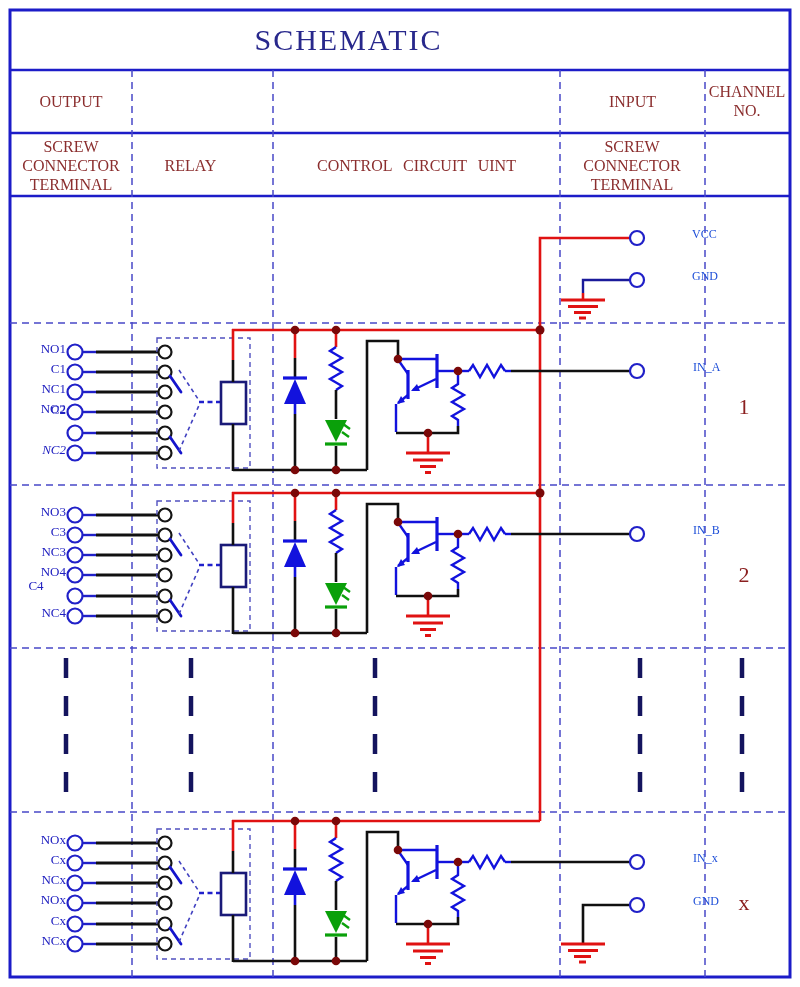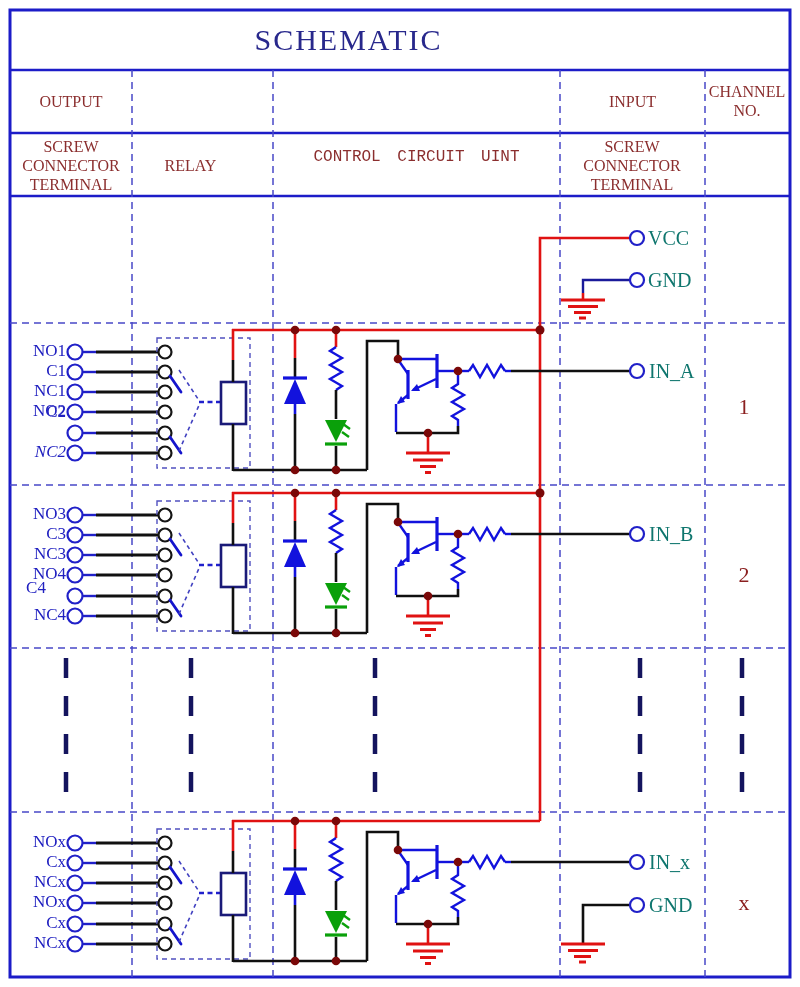--- a/index.html
+++ b/index.html
@@ -1,20 +1,20 @@
 <!DOCTYPE html>
 <html><head>
 <meta charset="utf-8">
 <style>
   html,body{margin:0;padding:0;background:#fff;}
   .frame{position:relative;width:800px;height:987px;background:#ffffff;
          font-family:"Liberation Serif","DejaVu Serif",serif;overflow:hidden;}
   .frame svg{position:absolute;left:0;top:0;}
-  .lbl{position:absolute;color:#0f766e;font-size:20px;white-space:nowrap;}
-  .term{position:absolute;left:6px;width:60px;text-align:right;color:#2020c0;font-size:17px;}
+  .lbl{position:absolute;color:#1d4ed8;font-size:12px;white-space:nowrap;margin-left:44px;}
+  .term{position:absolute;left:6px;width:60px;text-align:right;color:#2020c0;font-size:13px;}
   .hdr{position:absolute;color:#8b2e2e;font-size:16px;text-align:center;line-height:1.2;}
   .title{position:absolute;top:23px;left:10px;width:677px;text-align:center;
          color:#28288c;font-size:30px;letter-spacing:2px;}
   .chnum{position:absolute;left:705px;width:78px;text-align:center;color:#8b2020;font-size:22px;}
   .ctrl-hdr{word-spacing:7px;}
 </style>
 </head>
 <body>
 
 <div class="frame">
@@ -216,21 +216,21 @@
     </g>
   </svg>
 
   <div class="title">SCHEMATIC</div>
 
   <div class="hdr" style="left:10px;top:92px;width:122px;">OUTPUT</div>
   <div class="hdr" style="left:560px;top:92px;width:145px;">INPUT</div>
   <div class="hdr" style="left:707px;top:82px;width:80px;">CHANNEL NO.</div>
   <div class="hdr" style="left:16px;top:137px;width:110px;">SCREW CONNECTOR TERMINAL</div>
   <div class="hdr" style="left:120px;top:156px;width:141px;">RELAY</div>
-  <div class="hdr ctrl-hdr" style="left:273px;top:148px;width:287px;font-family:Liberation Mono, monospace;">CONTROL CIRCUIT UINT</div>
+  <div class="hdr ctrl-hdr" style="left:273px;top:156px;width:287px;">CONTROL CIRCUIT UINT</div>
   <div class="hdr" style="left:577px;top:137px;width:110px;">SCREW CONNECTOR TERMINAL</div>
 
   <div class="lbl" style="left:648px;top:227px;">VCC</div>
   <div class="lbl" style="left:648px;top:269px;">GND</div>
 
   <div class="term" style="top:341px;">NO1</div>
   <div class="term" style="top:361px;text-align:right;">C1</div>
   <div class="term" style="top:381px;">NC1</div>
   <div class="term" style="top:401px;">NO2</div>
   <div class="term" style="top:402px;">C2</div>

